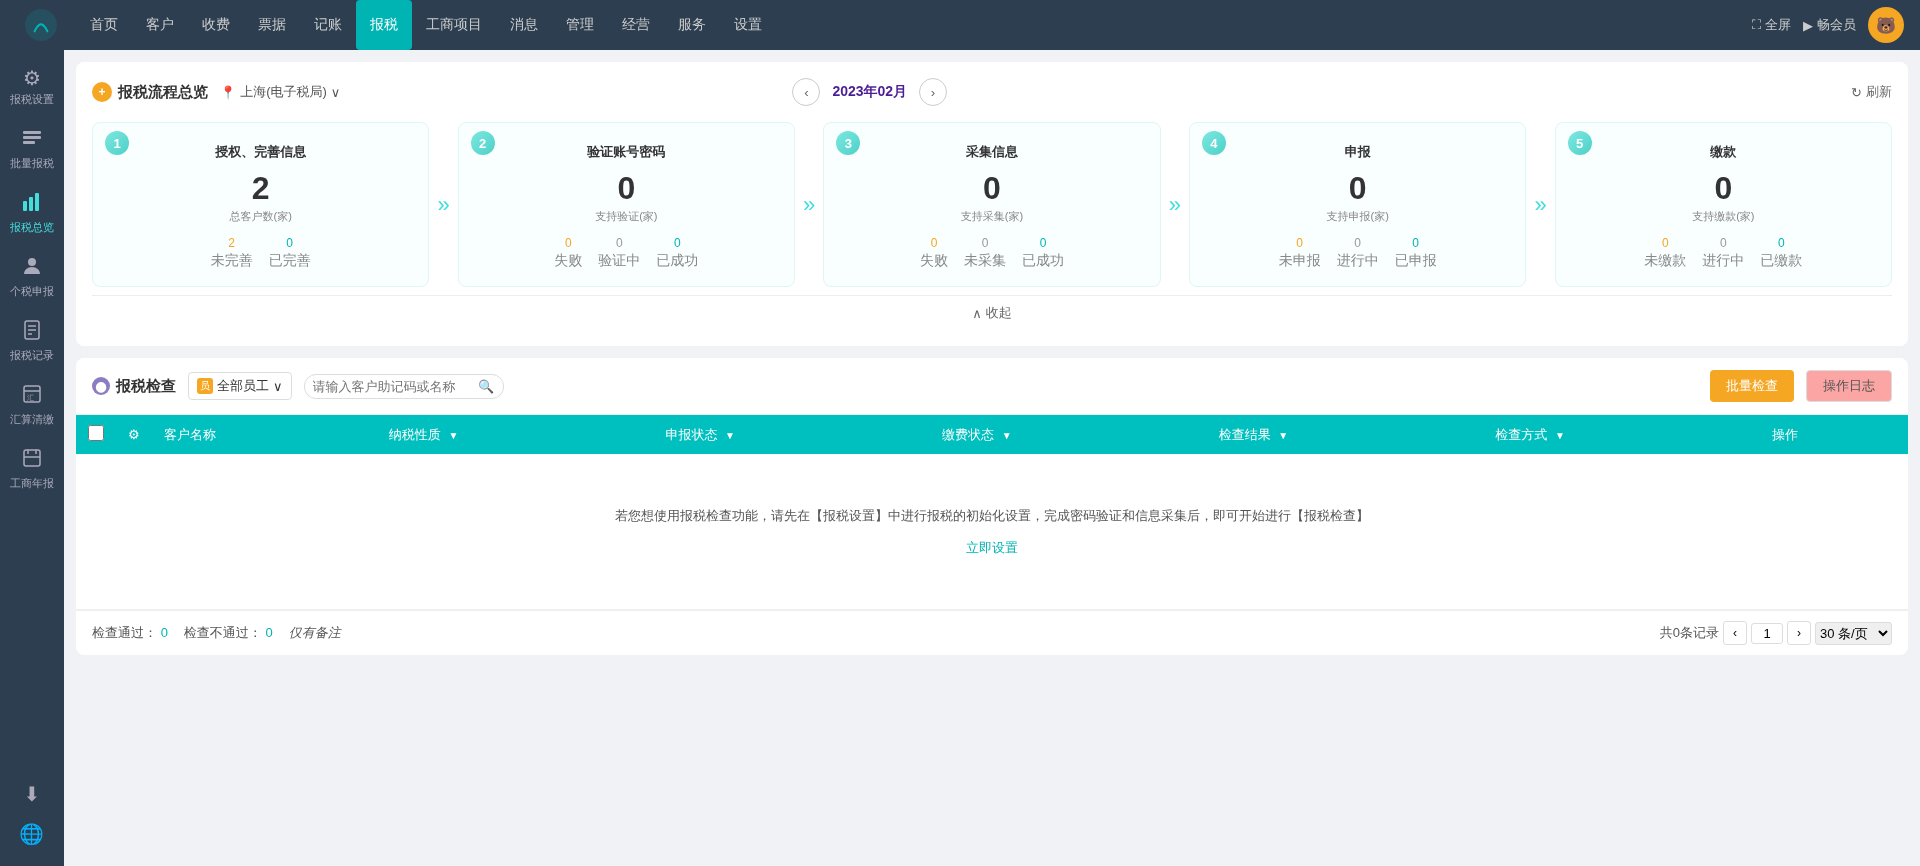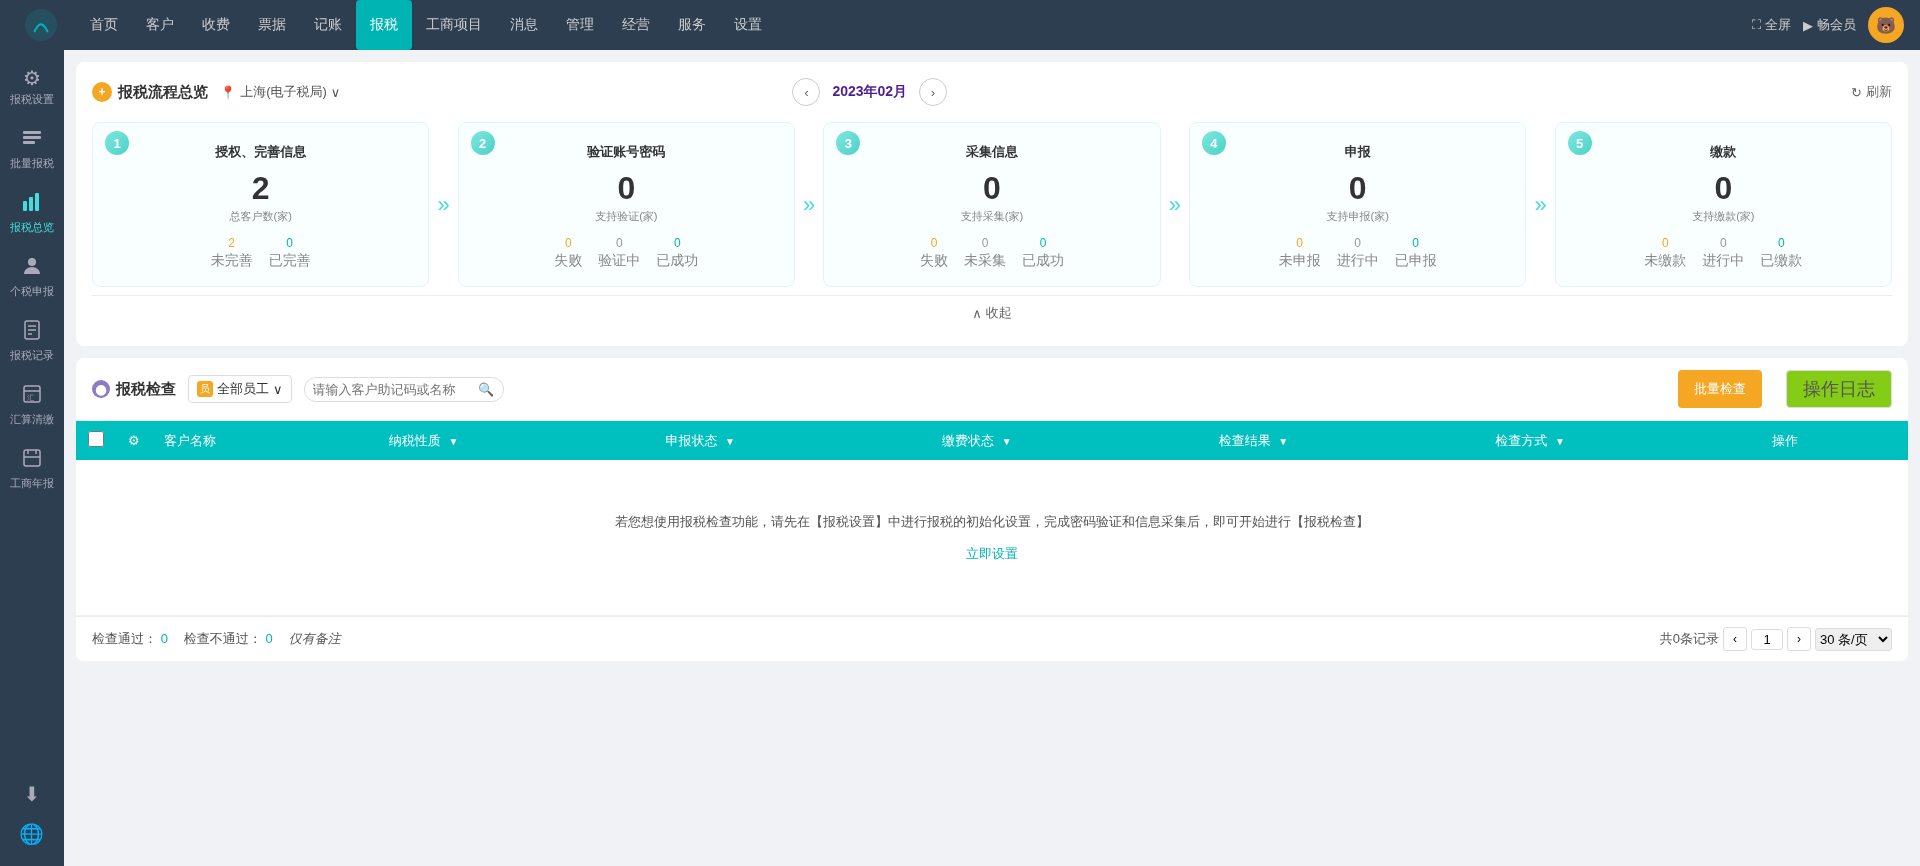--- a/index.html
+++ b/index.html
@@ -319,40 +319,40 @@
     .search-input-wrap input {
       border: none;
       outline: none;
       font-size: 13px;
       width: 100%;
       color: #999;
     }
     .right-actions {
       margin-left: auto;
       display: flex;
-      gap: 24px;
+      gap: 12px;
       padding-left: 41px;
     }
     .btn-primary {
       background: #f5a623;
       color: #fff;
       border: none;
       border-radius: 4px;
       padding: 6px 16px;
       cursor: pointer;
       font-size: 13px;
     }
     .btn-outline {
-      background: #84cc16;
+      background: #fca5a5;
       color: #555;
       border: 1px solid #ddd;
       border-radius: 4px;
       padding: 6px 16px;
       cursor: pointer;
-      font-size: 18px;
+      font-size: 13px;
     }
 
     
     .check-table {
       width: 100%;
       border-collapse: collapse;
     }
     .check-table th {
       background: #00bfbf;
       color: #fff;

